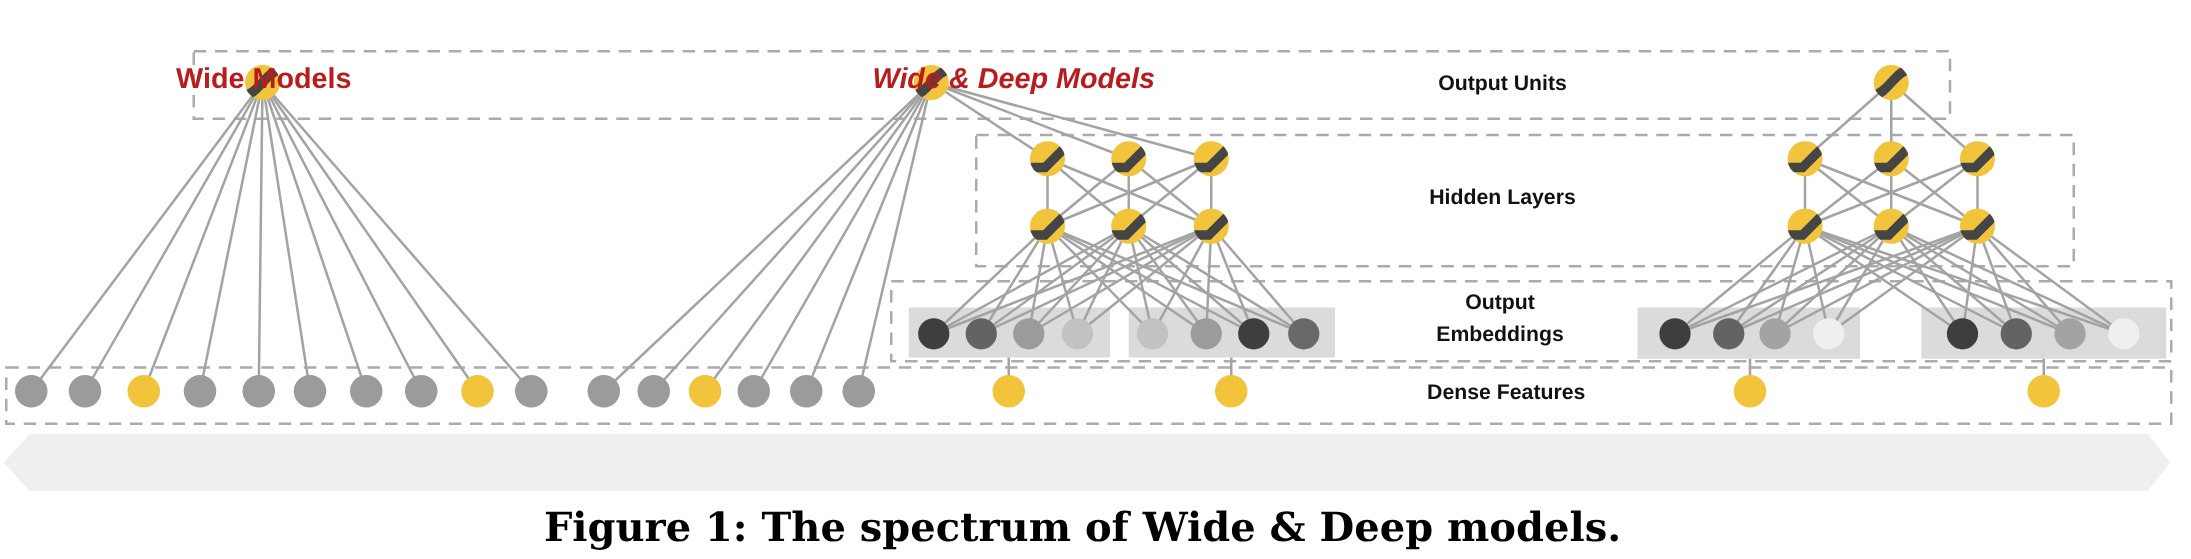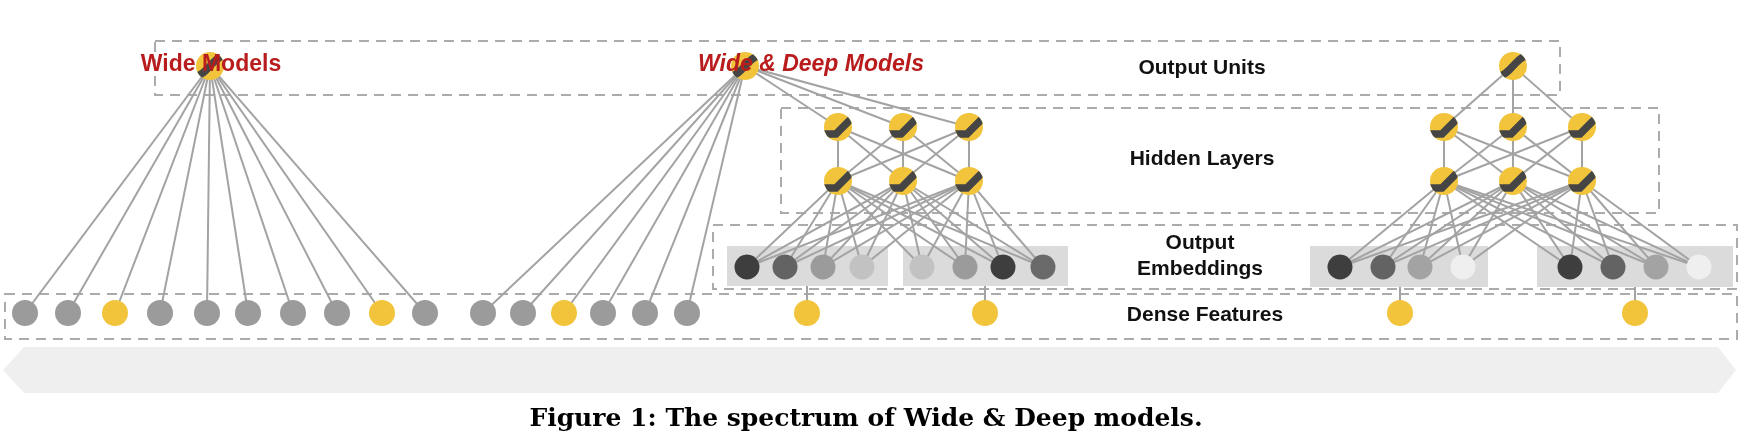--- a/index.html
+++ b/index.html
@@ -9,21 +9,21 @@
     height: 447px;
     background: #ffffff;
     overflow: hidden;
     font-family: "Liberation Sans", sans-serif;
   }
   svg.diagram { position: absolute; left: 0; top: 0; }
   .layer-label {
     position: absolute;
     transform: translate(-50%, -50%);
     font-weight: bold;
-    font-size: 21px;
+    font-size: 17px;
     line-height: 26px;
     color: #111111;
     white-space: pre-line;
     text-align: center;
     letter-spacing: 0px;
   }
   .lbl-output { left: 1202px; top: 67px; }
   .lbl-hidden { left: 1202px; top: 158px; text-align: right; }
   .lbl-dense  { left: 1200px; top: 255px; }
   .lbl-sparse { left: 1205px; top: 314px; }
@@ -46,21 +46,21 @@
   }
   .band-wide { left: 211px; }
   .band-widedeep { left: 811px; font-style: italic; }
   .band-deep { left: 1517px; }
   .caption {
     position: absolute;
     left: 866px; top: 403px;
     transform: translateX(-50%);
     font-family: "DejaVu Serif", "Liberation Serif", serif;
     font-weight: bold;
-    font-size: 25px;
+    font-size: 32px;
     color: #000000;
     white-space: nowrap;
   }
 </style>
 </head>
 <body>
 
 <div class="stage">
 
   <svg id="diagram" class="diagram" width="1753" height="447" viewBox="0 0 1753 447">

